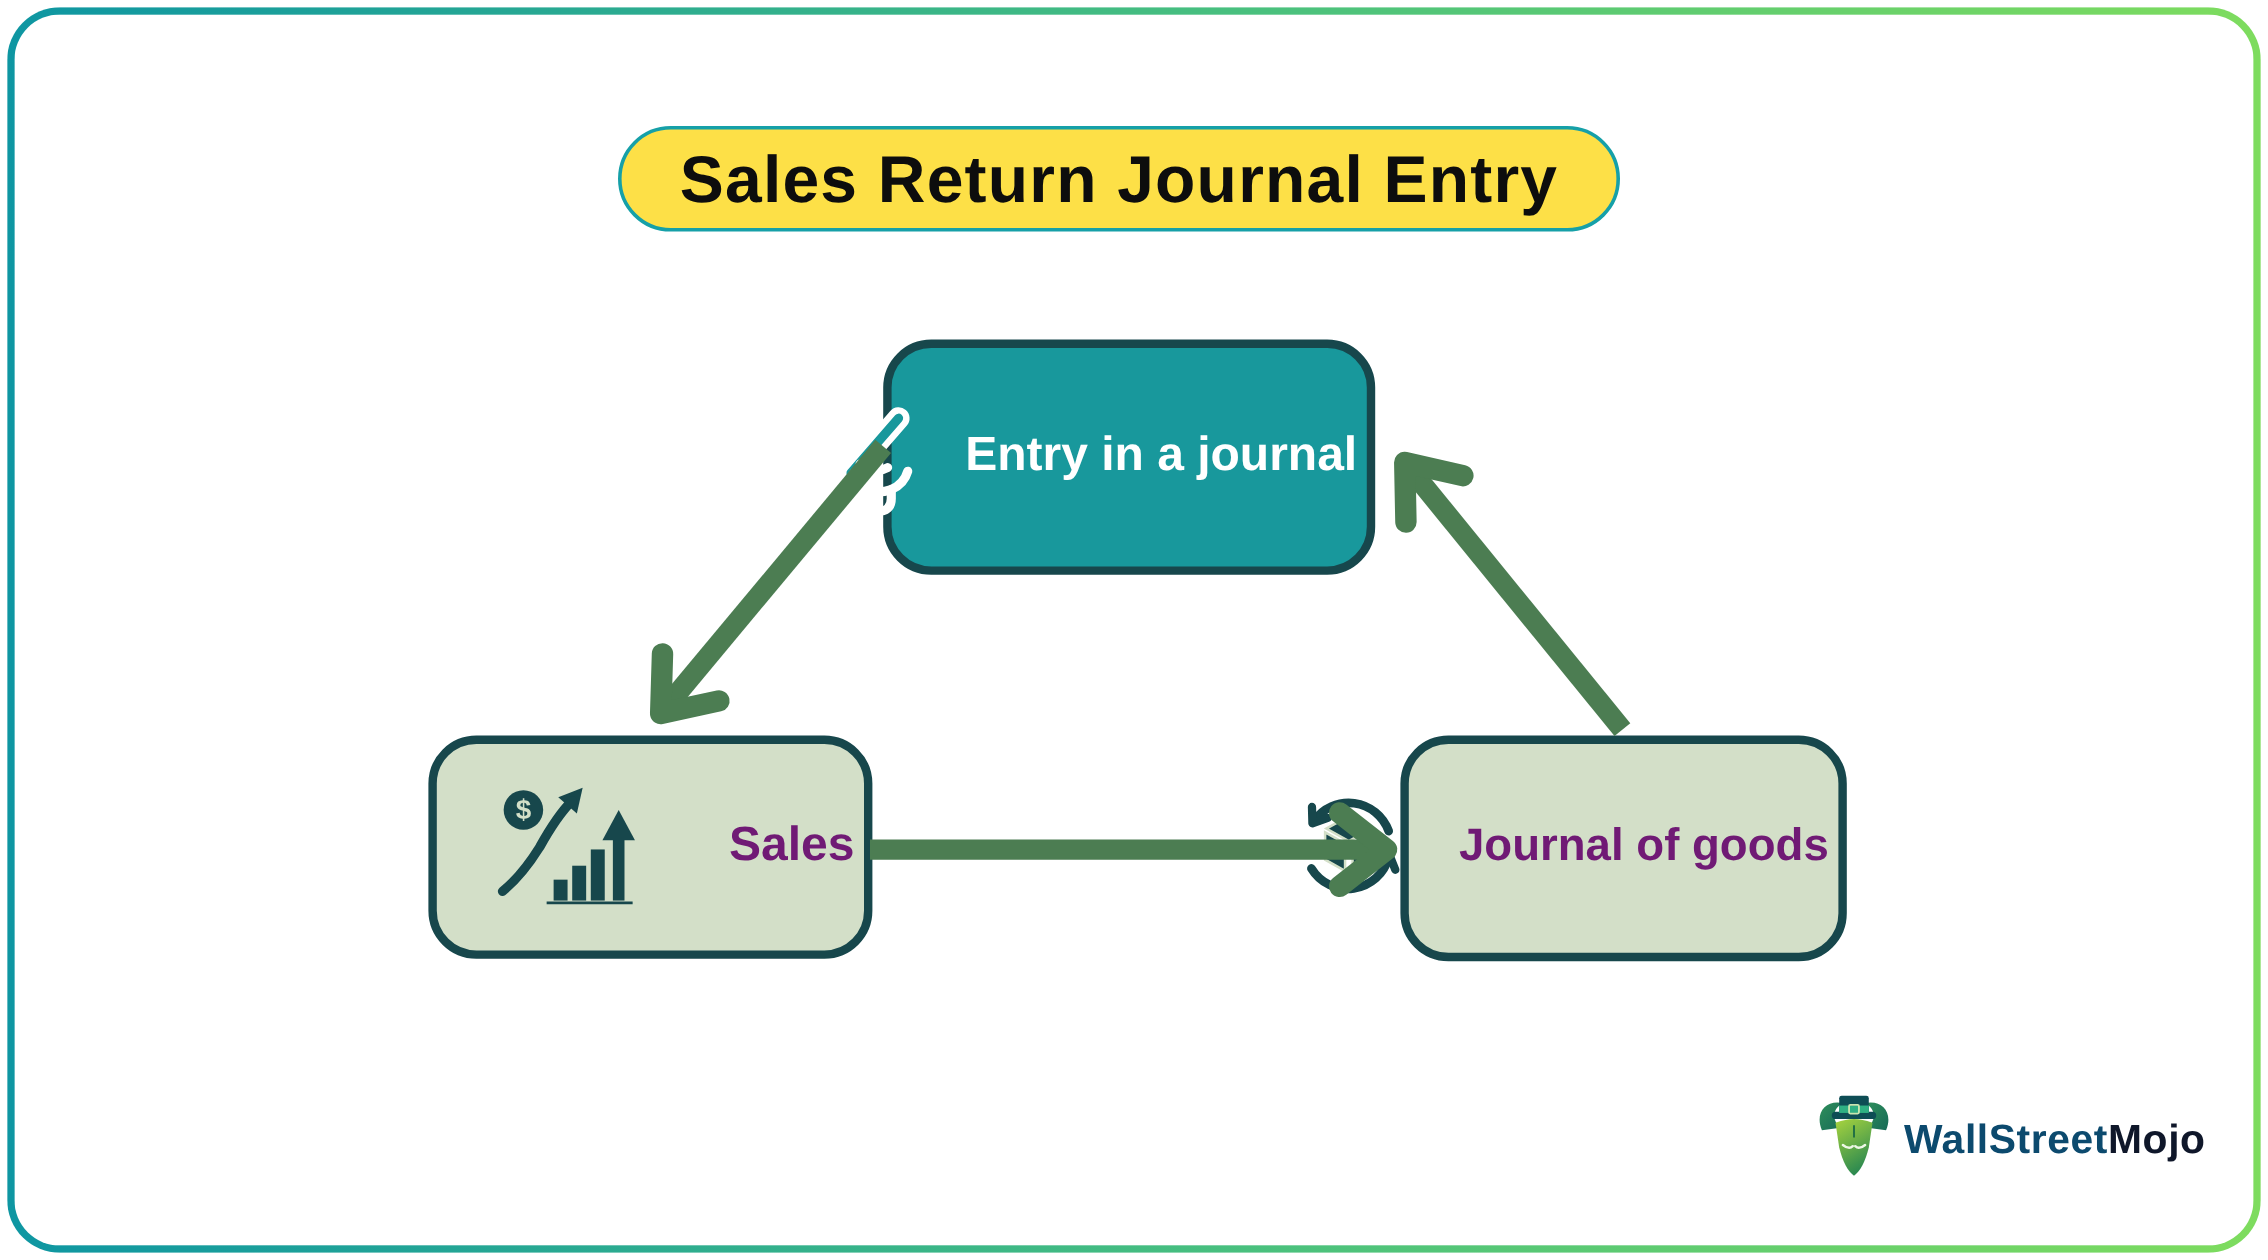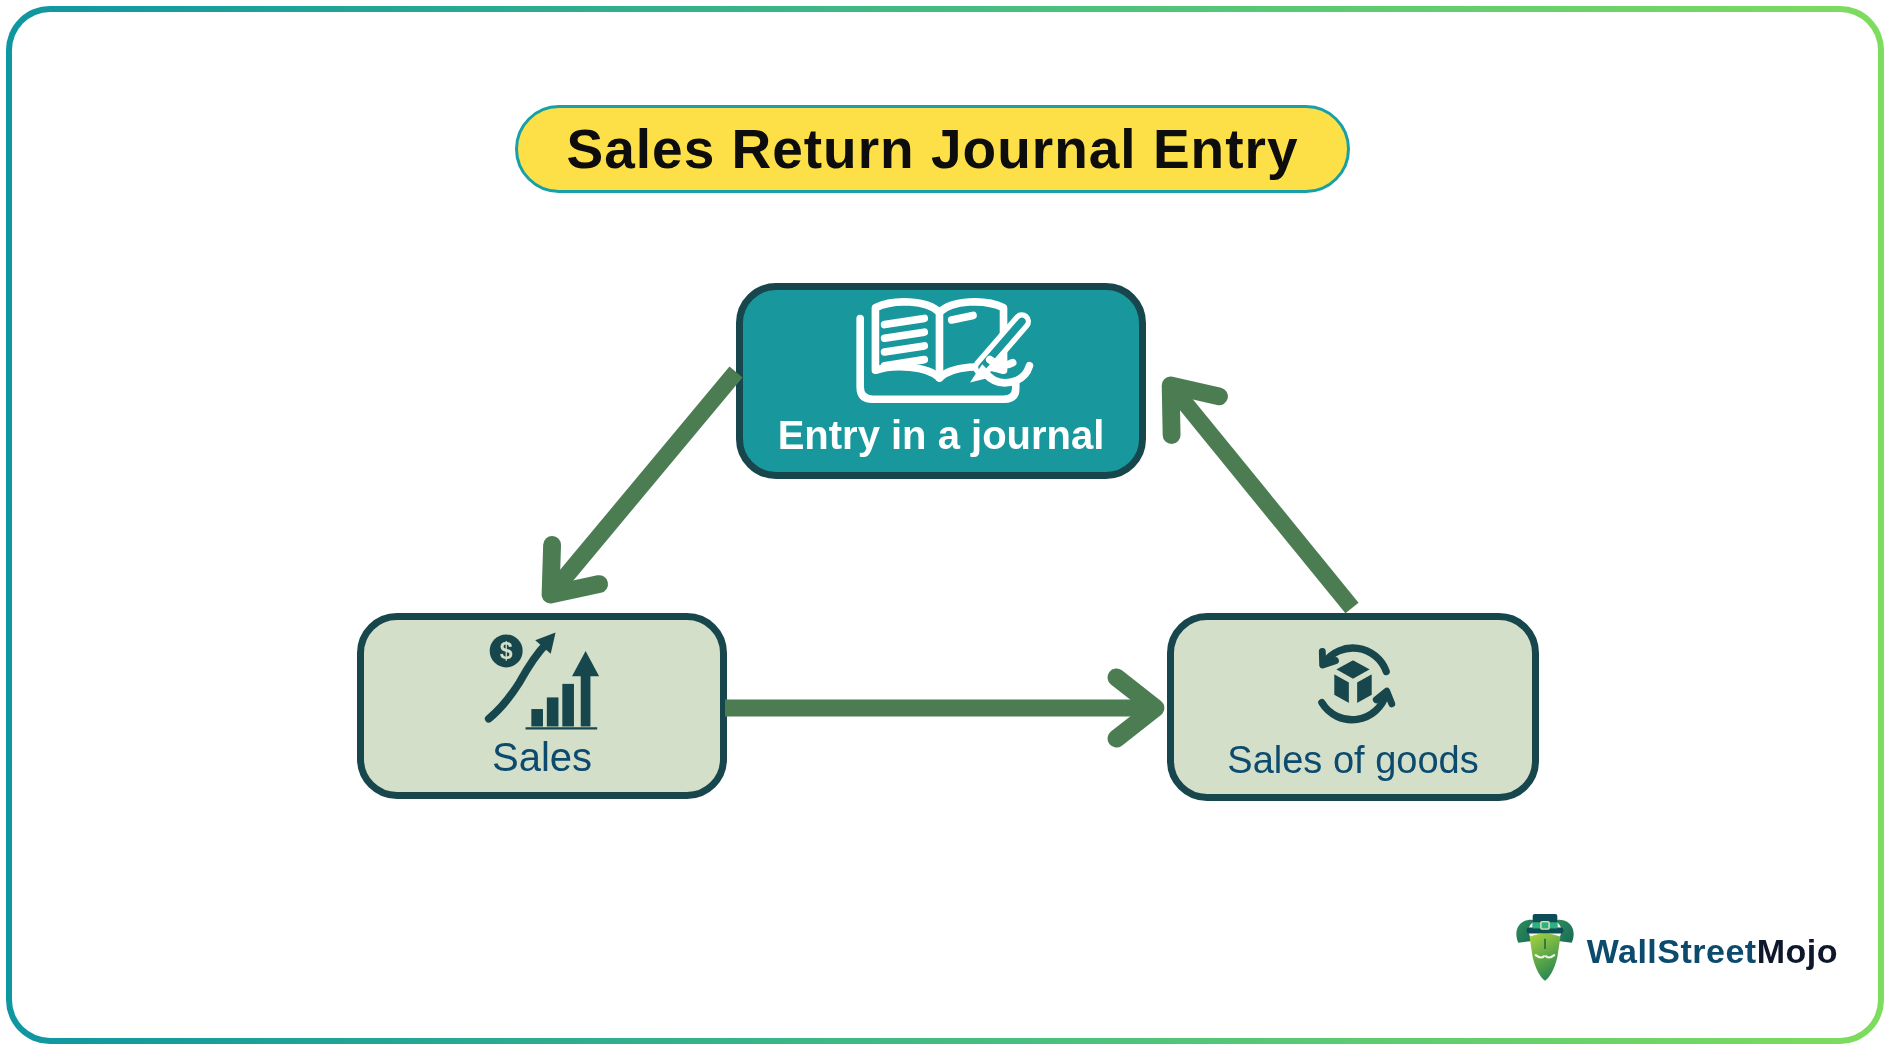--- a/index.html
+++ b/index.html
@@ -19,29 +19,29 @@
     position:absolute;left:515px;top:105px;width:835px;height:88px;
     box-sizing:border-box;border:3px solid #16a0a8;border-radius:46px;
     display:flex;align-items:center;justify-content:center;background:#fde047;
   }
   .title-pill span{
     font-size:55px;font-weight:bold;color:#0d0d0d;letter-spacing:1px;white-space:nowrap;
   }
   
   .node{
     position:absolute;box-sizing:border-box;border:7px solid #17474c;border-radius:40px;
-    display:flex;flex-direction:column;align-items:center;justify-content:flex-end;
+    display:flex;flex-direction:row;align-items:center;justify-content:flex-end;gap:36px;
   }
   .node .icon{display:flex;align-items:center;justify-content:center;flex:1;}
   .node-journal{left:736px;top:283px;width:410px;height:196px;background:#18989c;padding:10px 8px 14px;}
   .node-journal .label{font-size:40px;font-weight:bold;color:#ffffff;white-space:nowrap;}
   .node-light{background:#d3dfc8;padding:8px 8px 12px;}
   .node-sales{left:357px;top:613px;width:370px;height:186px;}
   .node-return{left:1167px;top:613px;width:372px;height:188px;}
-  .node-light .label{font-size:40px;font-weight:normal;color:#0c4a6e;white-space:nowrap;}
+  .node-light .label{font-size:40px;font-weight:bold;color:#701a75;white-space:nowrap;}
   .node-return .label{font-size:38px;}
   
   .arrow-layer{position:absolute;left:0;top:0;z-index:5;pointer-events:none;}
   .node,.title-pill{z-index:3;}
   
   .logo{
     position:absolute;right:52px;bottom:60px;display:flex;align-items:center;gap:10px;z-index:4;
   }
   .logo .wordmark{font-size:34px;font-weight:bold;letter-spacing:0.5px;white-space:nowrap;}
   .logo .ws{color:#0c4a6e;}
@@ -129,21 +129,21 @@
           <path d="M84,40 A34,34 0 0 0 24,32" marker-end="url(#chev)"></path>
           <path d="M22,70 A34,34 0 0 0 84,61" marker-end="url(#chev)"></path>
         </g>
         <g fill="#17474c" stroke="#d3dfc8" stroke-width="2">
           <polygon points="52,28 70,38 52,48 34,38"></polygon>
           <polygon points="33,41 49,50 49,72 33,63"></polygon>
           <polygon points="55,50 71,41 71,63 55,72"></polygon>
         </g>
       </svg>
     </span>
-    <span class="label">Sales of goods</span>
+    <span class="label">Journal of goods</span>
   </div>
 
   <div class="logo">
     <span>
       <svg width="64" height="74" viewBox="0 0 62 72">
         <defs>
           <linearGradient id="face" x1="0" y1="0" x2="0.4" y2="1">
             <stop offset="0" stop-color="#a8d43e"></stop>
             <stop offset="1" stop-color="#2d8a50"></stop>
           </linearGradient>

